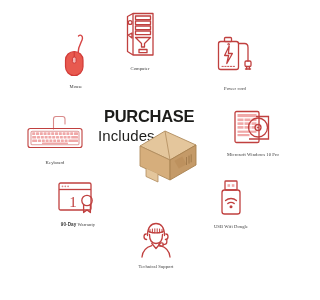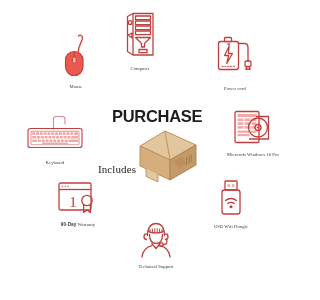--- a/index.html
+++ b/index.html
@@ -32,36 +32,35 @@
   #n-power     {left:200px; top:32px;  width:70px;}
   #n-keyboard  {left:15px;  top:112px; width:80px;}
   #n-windows   {left:207px; top:108px; width:92px;}
   #n-warranty  {left:38px;  top:180px; width:80px;}
   #n-usb       {left:195px; top:178px; width:72px;}
   #n-support   {left:120px; top:218px; width:72px;}
 
   
   #center-block{position:absolute;left:96px;top:106px;width:110px;height:80px;}
   #title-purchase{
-    position:absolute;left:16px;top:2px;
+    position:absolute;left:8px;top:2px;
     font-family:"Liberation Sans", sans-serif;
     font-weight:bold;
     font-size:16.5px;
     letter-spacing:-0.3px;
     color:#1d1d1b;
     line-height:1;
   }
   #title-includes{
     position:absolute;left:2px;top:21px;
-    font-family:Liberation Serif, serif;
-    font-size:11px;
+    font-family:Liberation Sans, sans-serif;
+    font-size:15px;
     font-weight:normal;
     color:#1d1d1b;
     letter-spacing:.1px;
-    margin-top:36px;
   }
   #parcel-art{position:absolute;left:38px;top:20px;}
 </style>
 </head>
 <body>
 
 <div class="stage">
 
   <div class="node" id="n-mouse">
     <span class="art">

